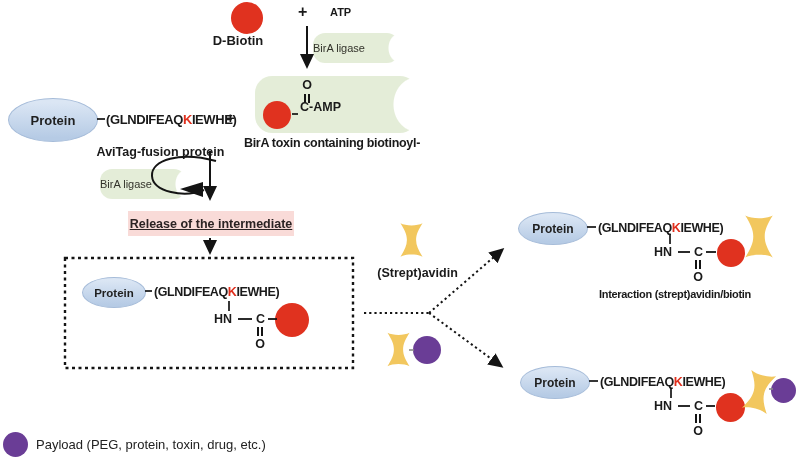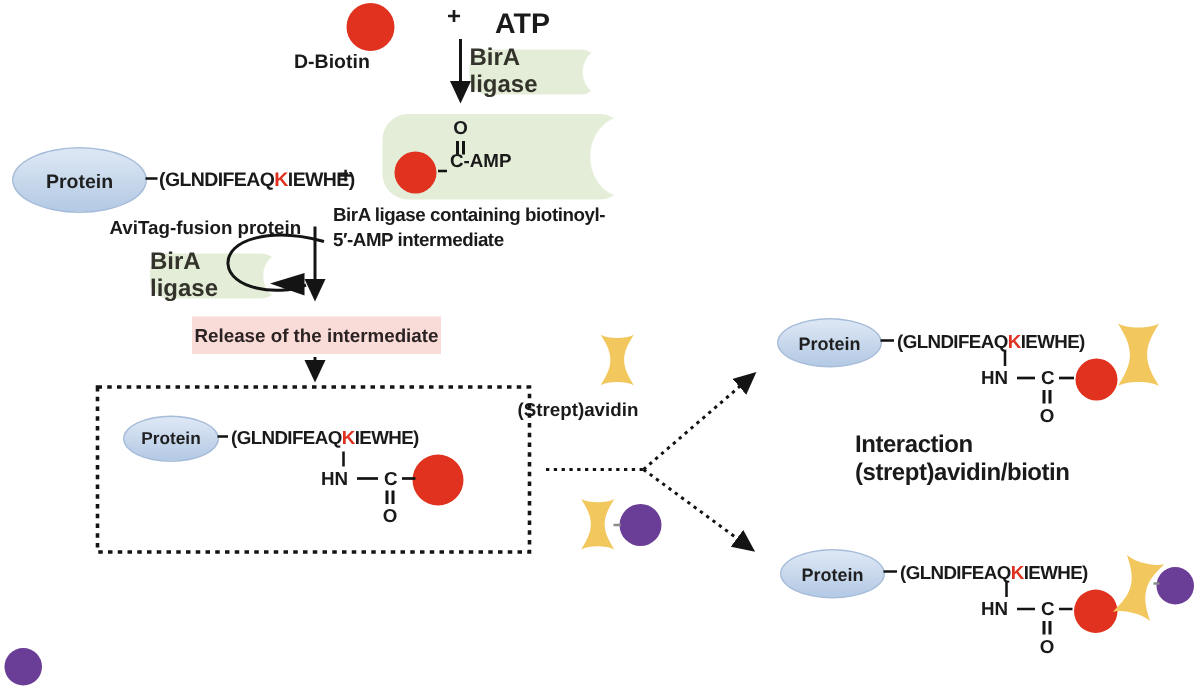--- a/index.html
+++ b/index.html
@@ -1,29 +1,29 @@
 <!DOCTYPE html>
 <html style="--green: #e4edd8; --pink: #f9dbd8; --red: #e0321f; --purple: #6a3d96; --yellow: #f2c75e; --blue1: #dbe6f4; --blue2: #b6cbe5; --blue_border: #a6bcd9; --ink: #1a1a1a; --k_red: #e0301e;"><head>
 <meta charset="utf-8">
 <style>
   html,body{margin:0;padding:0;background:#fff;}
   #stage{position:relative;width:800px;height:463px;background:#fff;overflow:hidden;
          font-family:"Liberation Sans",sans-serif;color:var(--ink,#1a1a1a);}
   .abs{position:absolute;}
   .lbl{position:absolute;font-weight:bold;color:var(--ink,#1a1a1a);font-size:12.5px;line-height:1.18;white-space:nowrap;}
-  .ctr{white-space:normal;}
+  .ctr{text-align:center;white-space:normal;}
   .tight{letter-spacing:-0.3px;}
   .seq{position:absolute;font-weight:bold;font-size:12.5px;letter-spacing:-0.4px;color:var(--ink,#1a1a1a);white-space:nowrap;}
   .seq .k{color:var(--k_red,#e0301e);}
   .pellipse{position:absolute;border-radius:50%;
       background:linear-gradient(180deg,var(--blue1,#dbe6f4) 8%,var(--blue2,#b6cbe5) 92%);
       border:1px solid var(--blue_border,#a6bcd9);
       display:flex;align-items:center;justify-content:center;font-weight:bold;color:#1f1f1f;}
-  .gbox{position:absolute;border-radius:12px;display:flex;align-items:center;justify-content:center;
-      font-weight:bold;color:#33332b;font-size:16px;
+  .gbox{position:absolute;border-radius:12px;display:flex;align-items:center;justify-content:flex-start;
+      font-weight:normal;color:#33332b;font-size:11px;
       background:radial-gradient(ellipse 12px 16px at 100% 50%,transparent 10px,var(--green,#e4edd8) 11px);}
   .rcirc{position:absolute;border-radius:50%;background:var(--red,#e0321f);}
   .pcirc{position:absolute;border-radius:50%;background:var(--purple,#6a3d96);}
   .pinkbox{position:absolute;background:var(--pink,#f9dbd8);display:flex;align-items:center;justify-content:center;
       font-weight:bold;font-size:12.5px;color:#2b2323;}
   .dbond{position:absolute;width:6px;height:9px;box-sizing:border-box;
       border-left:2px solid #141414;border-right:2px solid #141414;}
   .chem{position:absolute;font-weight:bold;font-size:12.5px;color:var(--ink,#1a1a1a);white-space:nowrap;}
   svg.icon{position:absolute;overflow:visible;}
   #overlay{position:absolute;left:0;top:0;pointer-events:none;}
@@ -31,97 +31,97 @@
 </head>
 <body>
 
 <div id="stage">
 
   <div class="rcirc" style="left:231px;top:2px;width:32px;height:32px;"></div>
   <div class="lbl" style="left:196px;top:33px;width:84px;font-size:13px;">
       <span class="ctr" style="display:block;">D-Biotin</span>
     </div>
   <div class="lbl" style="left:298px;top:3px;font-size:16px;"><span>+</span></div>
-  <div class="lbl" style="left:330px;top:6px;font-size:19px;"><span>ATP</span></div>
+  <div class="lbl" style="left:330px;top:6px;font-size:11px;"><span>ATP</span></div>
   <div class="gbox" style="left:313px;top:33px;width:78px;height:30px;padding-right:8px;">
       <span>BirA ligase</span>
     </div>
 
   <div class="gbox" style="left:255px;top:76px;width:162px;height:57px;border-radius:17px;
        background:radial-gradient(ellipse 26px 30px at 100% 50%,transparent 23px,var(--green,#e4edd8) 24px);"></div>
   <div class="rcirc" style="left:263px;top:101px;width:28px;height:28px;"></div>
   <div class="chem" style="left:300px;top:78px;width:14px;text-align:center;"><span>O</span></div>
   <div class="dbond" style="left:304px;top:94px;"></div>
   <div class="chem" style="left:300px;top:100px;"><span>C-AMP</span></div>
-  <div class="lbl ctr tight" style="left:222px;top:136px;width:220px;"><span>BirA ligase containing biotinoyl-</span></div>
-  <div class="lbl ctr tight" style="left:222px;top:153px;width:220px;"><span>5′-AMP intermediate</span></div>
+  <div class="lbl ctr tight" style="left:222px;top:136px;width:220px;"><span>BirA toxin containing biotinoyl-</span></div>
 
   <div class="pellipse" style="left:8px;top:98px;width:88px;height:42px;font-size:13px;">
       <span>Protein</span>
     </div>
   <div class="seq" style="left:106px;top:112px;font-size:13px;"><span>(GLNDIFEAQ</span><span class="k">K</span><span>IEWHE)</span></div>
   <div class="lbl" style="left:226px;top:109px;font-size:15px;"><span>+</span></div>
   <div class="lbl ctr" style="left:73px;top:145px;width:175px;"><span>AviTag-fusion protein</span></div>
 
   <div class="gbox" style="left:100px;top:169px;width:76px;height:30px;padding-right:10px;">
       <span>BirA ligase</span>
     </div>
-  <div class="pinkbox" style="left:128px;top:211px;width:166px;height:25px;">
+  <div class="pinkbox" style="left:128px;top:211px;width:166px;height:25px;text-decoration:underline;">
       <span>Release of the intermediate</span>
     </div>
 
   <div class="pellipse" style="left:82px;top:277px;width:62px;height:29px;font-size:11.5px;">
       <span>Protein</span>
     </div>
   <div class="seq" style="left:154px;top:285px;"><span>(GLNDIFEAQ</span><span class="k">K</span><span>IEWHE)</span></div>
   <div class="chem" style="left:214px;top:312px;"><span>HN</span></div>
   <div class="chem" style="left:256px;top:312px;"><span>C</span></div>
   <div class="dbond" style="left:257px;top:327px;"></div>
   <div class="chem" style="left:254px;top:337px;width:12px;text-align:center;"><span>O</span></div>
   <div class="rcirc" style="left:275px;top:303px;width:34px;height:34px;"></div>
 
   <svg class="icon" style="left:400px;top:222px;" width="23" height="36" viewBox="0 0 24 36">
       <use href="#avidin"></use>
     </svg>
-  <div class="lbl ctr" style="left:345px;top:266px;width:125px;"><span>(Strept)avidin</span></div>
+  <div class="lbl ctr" style="left:355px;top:266px;width:125px;"><span>(Strept)avidin</span></div>
 
   <svg class="icon" style="left:387px;top:331px;" width="23" height="37" viewBox="0 0 24 36">
       <use href="#avidin"></use>
     </svg>
   <div class="pcirc" style="left:413px;top:336px;width:28px;height:28px;"></div>
 
   <div class="pellipse" style="left:518px;top:212px;width:68px;height:31px;font-size:12px;">
       <span>Protein</span>
     </div>
   <div class="seq" style="left:598px;top:221px;"><span>(GLNDIFEAQ</span><span class="k">K</span><span>IEWHE)</span></div>
   <div class="chem" style="left:654px;top:245px;"><span>HN</span></div>
   <div class="chem" style="left:694px;top:245px;"><span>C</span></div>
   <div class="dbond" style="left:695px;top:260px;"></div>
   <div class="chem" style="left:692px;top:270px;width:12px;text-align:center;"><span>O</span></div>
   <div class="rcirc" style="left:717px;top:239px;width:28px;height:28px;"></div>
   <svg class="icon" style="left:744px;top:215px;" width="30" height="43" viewBox="0 0 24 36">
       <use href="#avidin"></use>
     </svg>
-  <div class="lbl ctr tight" style="left:570px;top:288px;width:210px;font-size:16px;"><span>Interaction (strept)avidin/biotin</span></div>
+  <div class="lbl ctr tight" style="left:570px;top:288px;width:210px;font-size:11px;"><span>Interaction (strept)avidin/biotin</span></div>
 
   <div class="pellipse" style="left:520px;top:366px;width:68px;height:31px;font-size:12px;">
       <span>Protein</span>
     </div>
   <div class="seq" style="left:600px;top:375px;"><span>(GLNDIFEAQ</span><span class="k">K</span><span>IEWHE)</span></div>
   <div class="chem" style="left:654px;top:399px;"><span>HN</span></div>
   <div class="chem" style="left:694px;top:399px;"><span>C</span></div>
   <div class="dbond" style="left:695px;top:414px;"></div>
   <div class="chem" style="left:692px;top:424px;width:12px;text-align:center;"><span>O</span></div>
   <div class="rcirc" style="left:716px;top:393px;width:29px;height:29px;"></div>
   <svg class="icon" style="left:745px;top:372px;transform:rotate(14deg);" width="28" height="40" viewBox="0 0 24 36">
       <use href="#avidin"></use>
     </svg>
   <div class="pcirc" style="left:771px;top:378px;width:25px;height:25px;"></div>
 
   <div class="pcirc" style="left:3px;top:432px;width:25px;height:25px;"></div>
+  <div class="abs" style="left:36px;top:437px;font-size:13px;color:#222;"><span>Payload (PEG, protein, toxin, drug, etc.)</span></div>
 
   <svg id="overlay" width="800" height="463" viewBox="0 0 800 463">
     <defs>
       <marker id="ah" markerWidth="8" markerHeight="8" refX="6" refY="3.5" orient="auto">
         <path d="M0,0 L7.5,3.5 L0,7 Z" fill="#141414"></path>
       </marker>
       <symbol id="avidin" viewBox="0 0 24 36">
         <path d="M0.5,0.5 C6,3.5 18,3.5 23.5,0.5 C19.5,7 16.8,12 16.8,18 C16.8,24 19.5,29 23.5,35.5 C18,32.5 6,32.5 0.5,35.5 C4.5,29 7.2,24 7.2,18 C7.2,12 4.5,7 0.5,0.5 Z" fill="var(--yellow,#f2c75e)"></path>
       </symbol>
     </defs>

